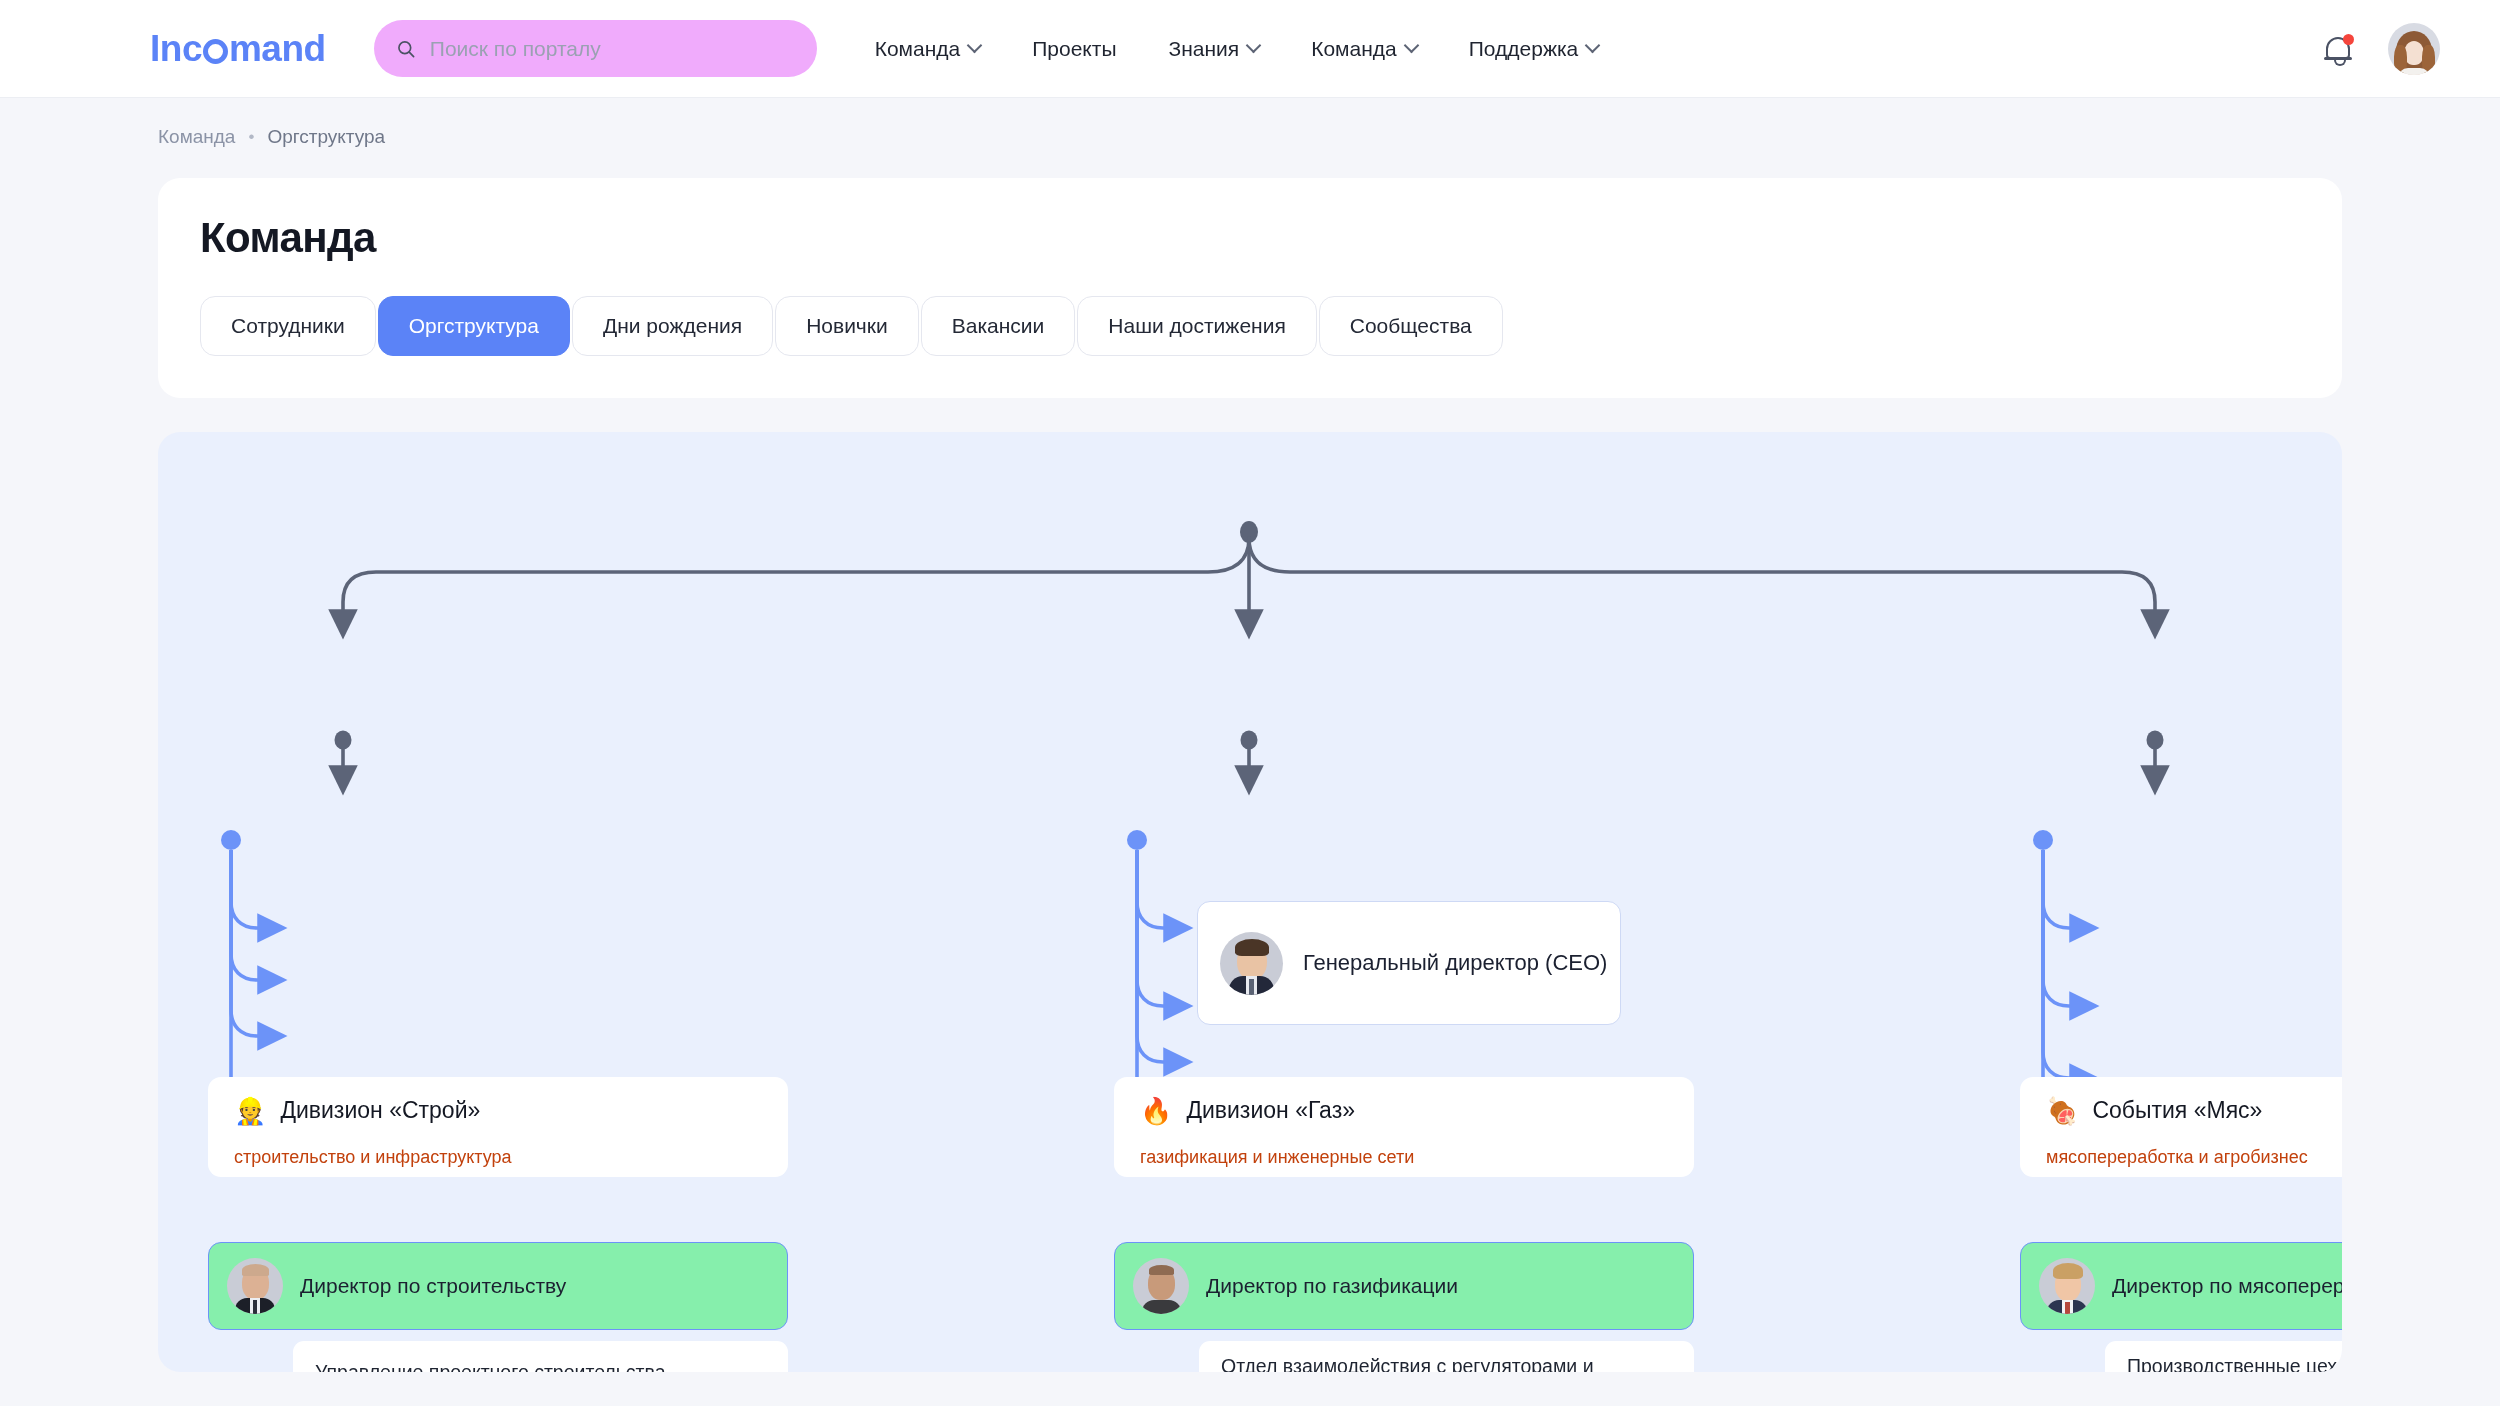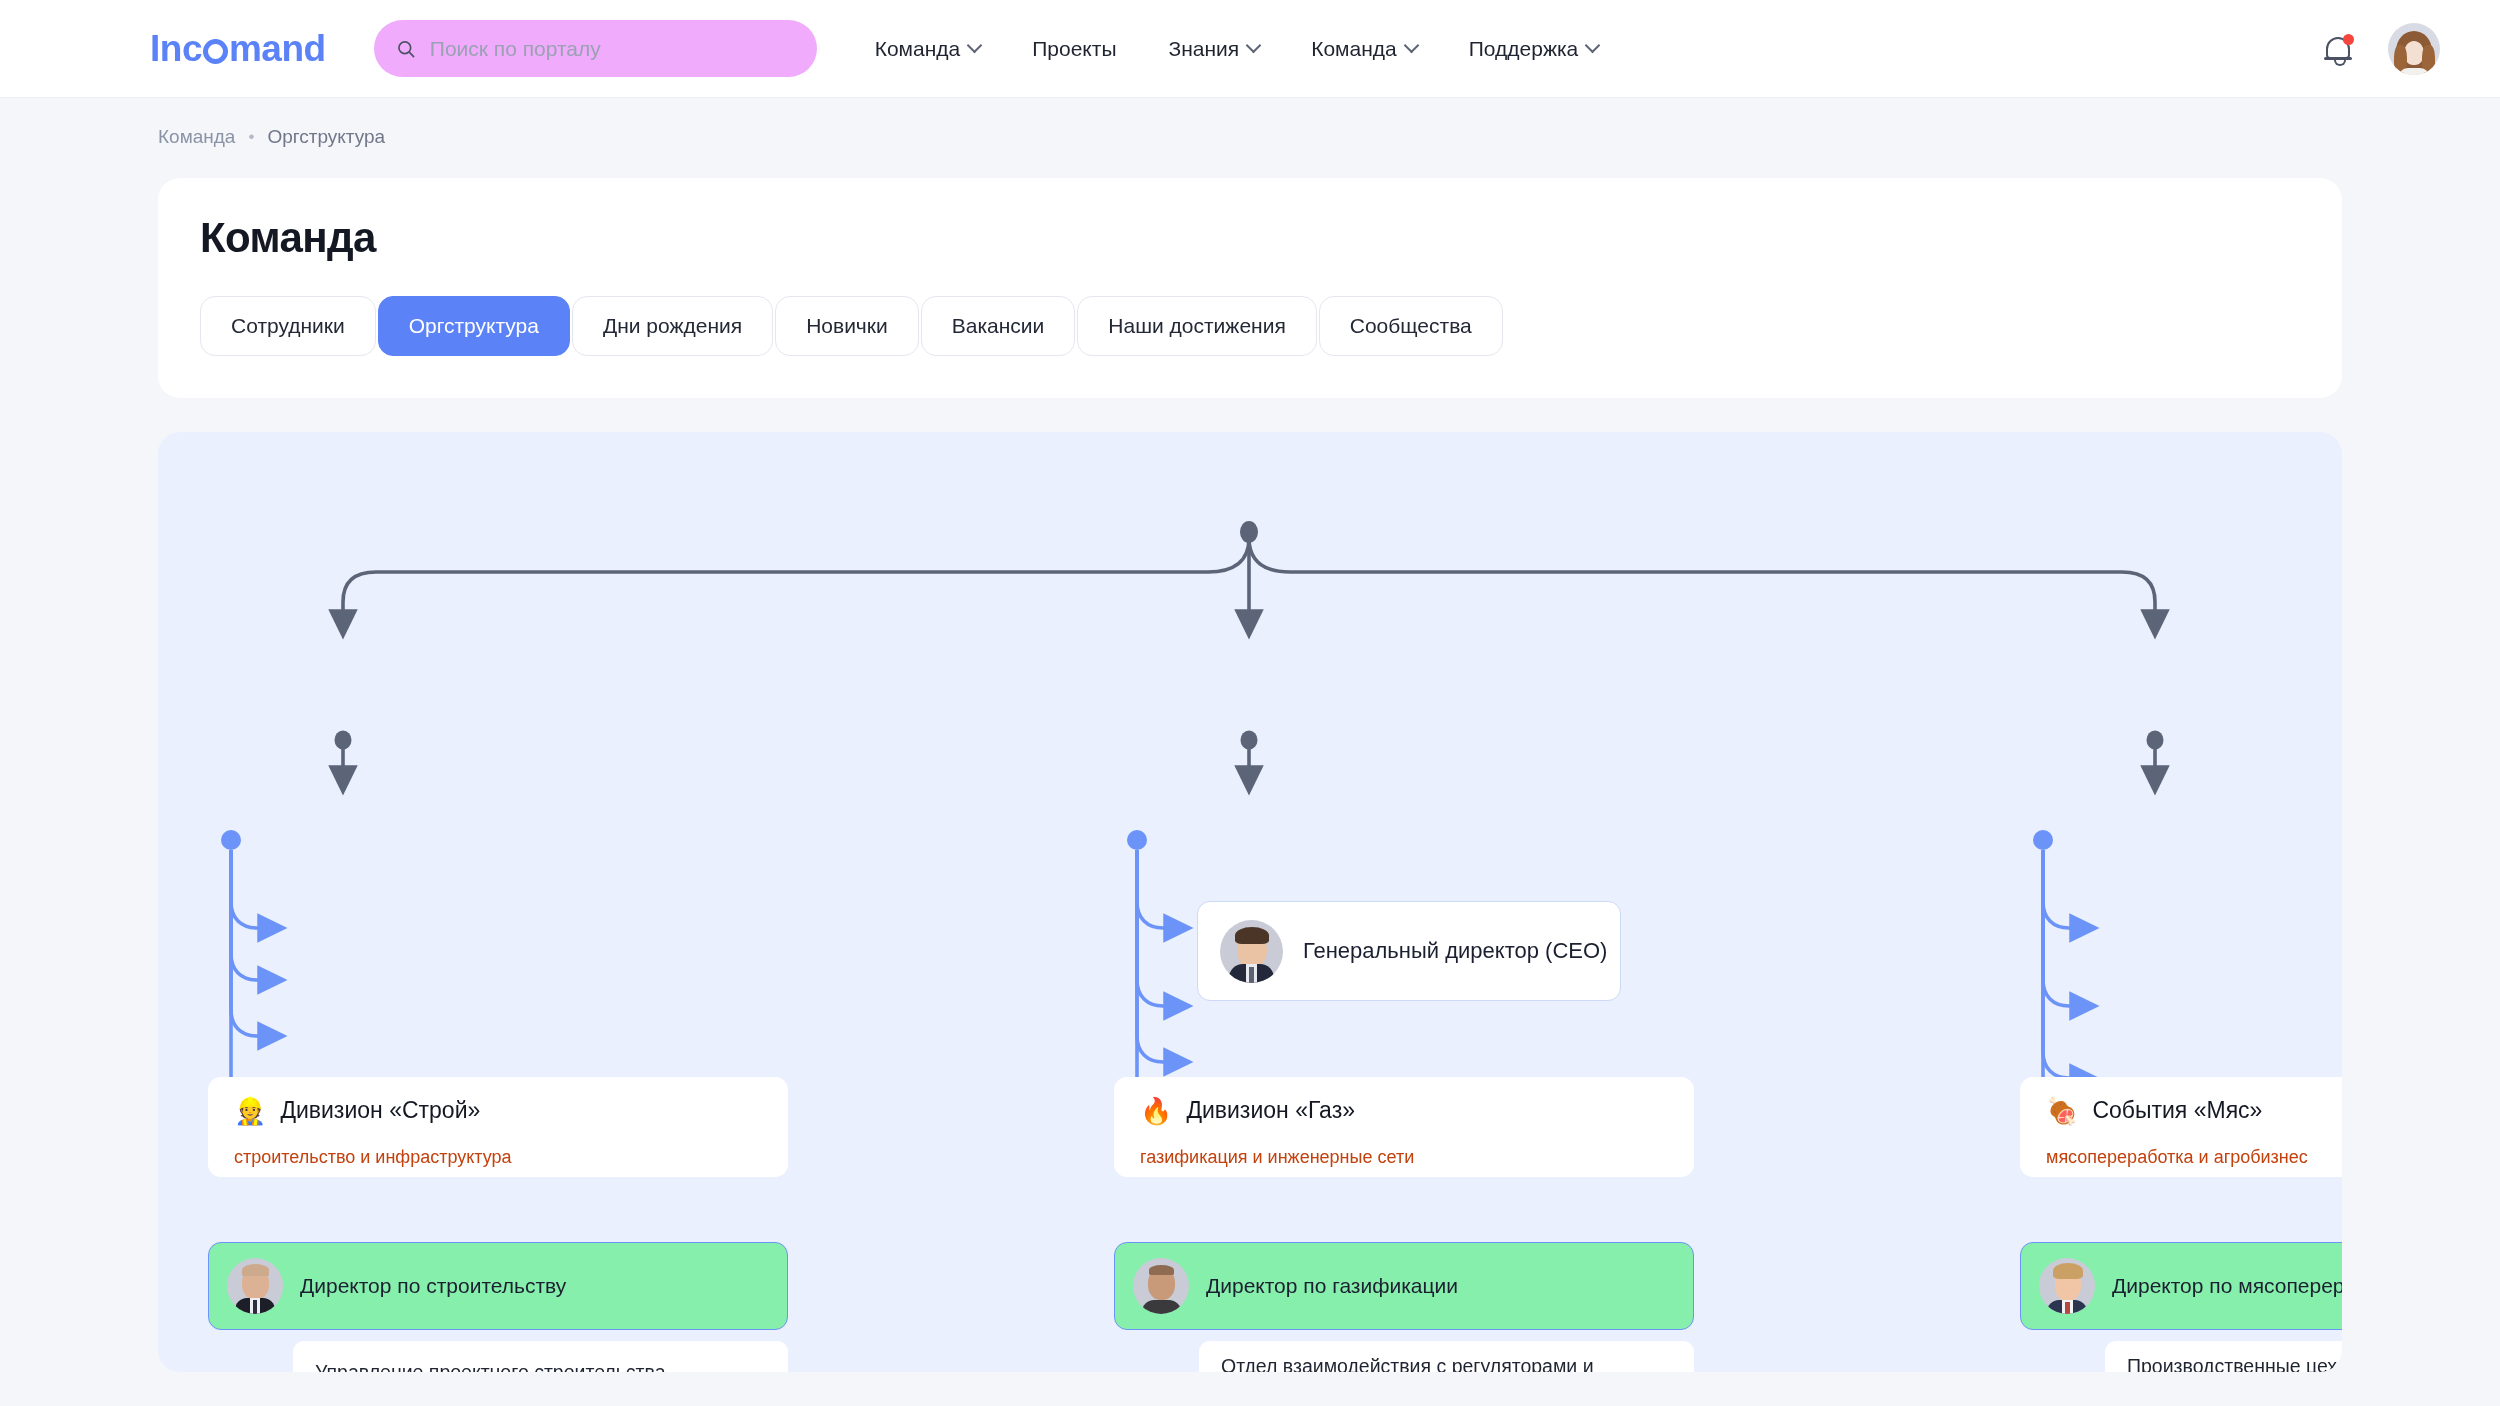--- a/index.html
+++ b/index.html
@@ -200,21 +200,21 @@
   .node {
     position: absolute;
     background: #ffffff;
     border-radius: 13px;
     border: 1.6px solid #ced9f5;
     display: flex;
     align-items: center;
   }
   .node.ceo {
     left: 1039px; top: 469px;
-    width: 424px; height: 100px;
+    width: 424px; height: 124px;
     padding-left: 22px;
     gap: 20px;
   }
   .face {
     width: 63px; height: 63px;
     border-radius: 50%;
     overflow: hidden;
     flex: none;
     background: #c9ccd6;
   }

